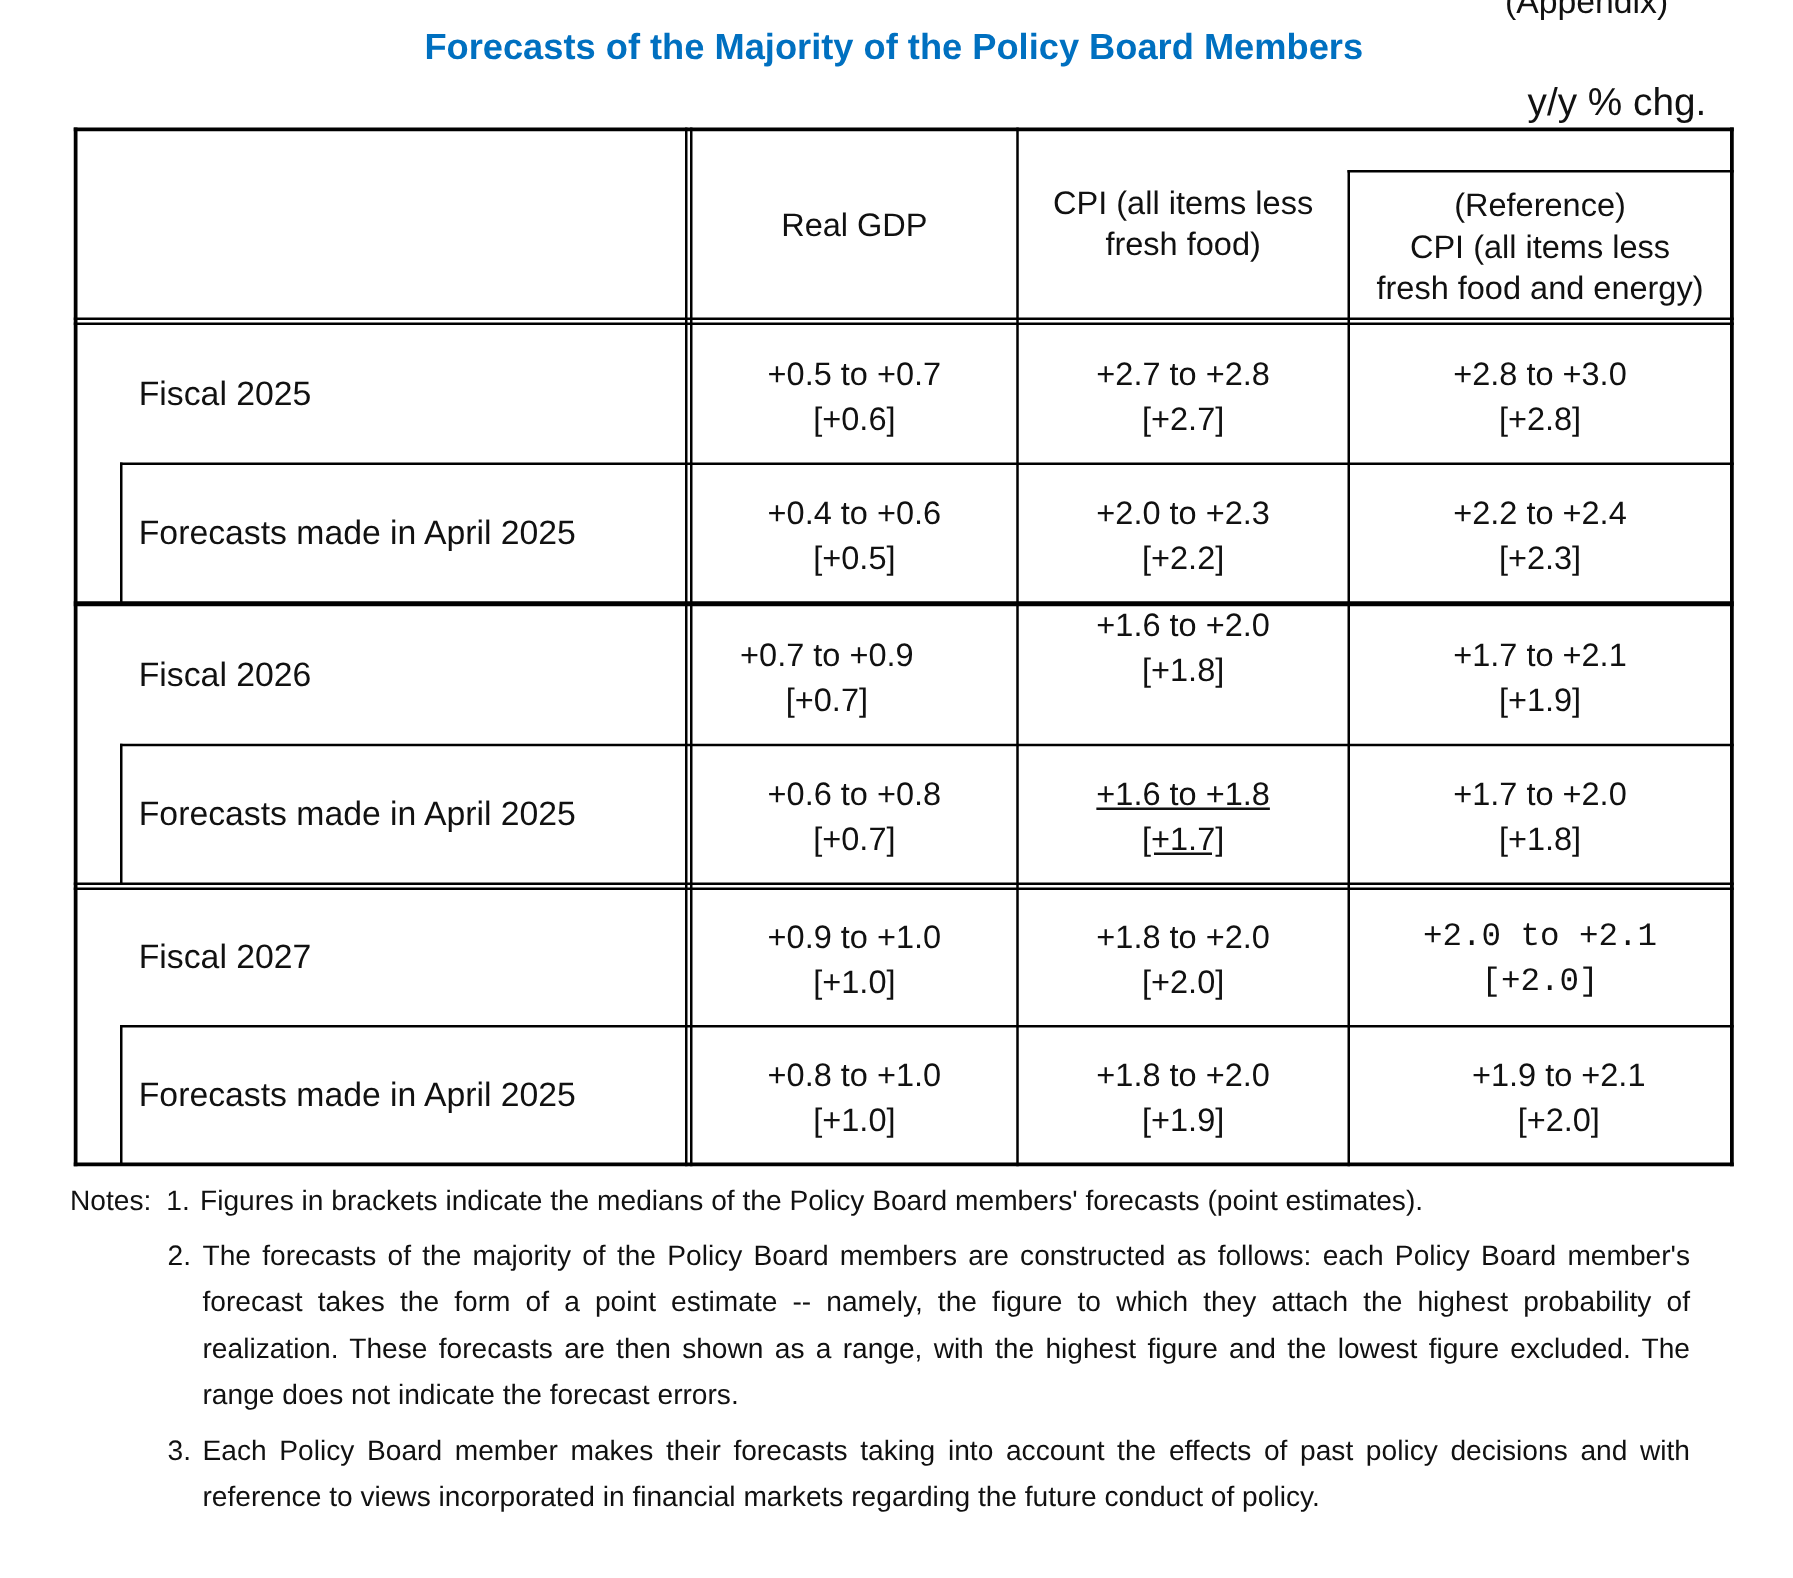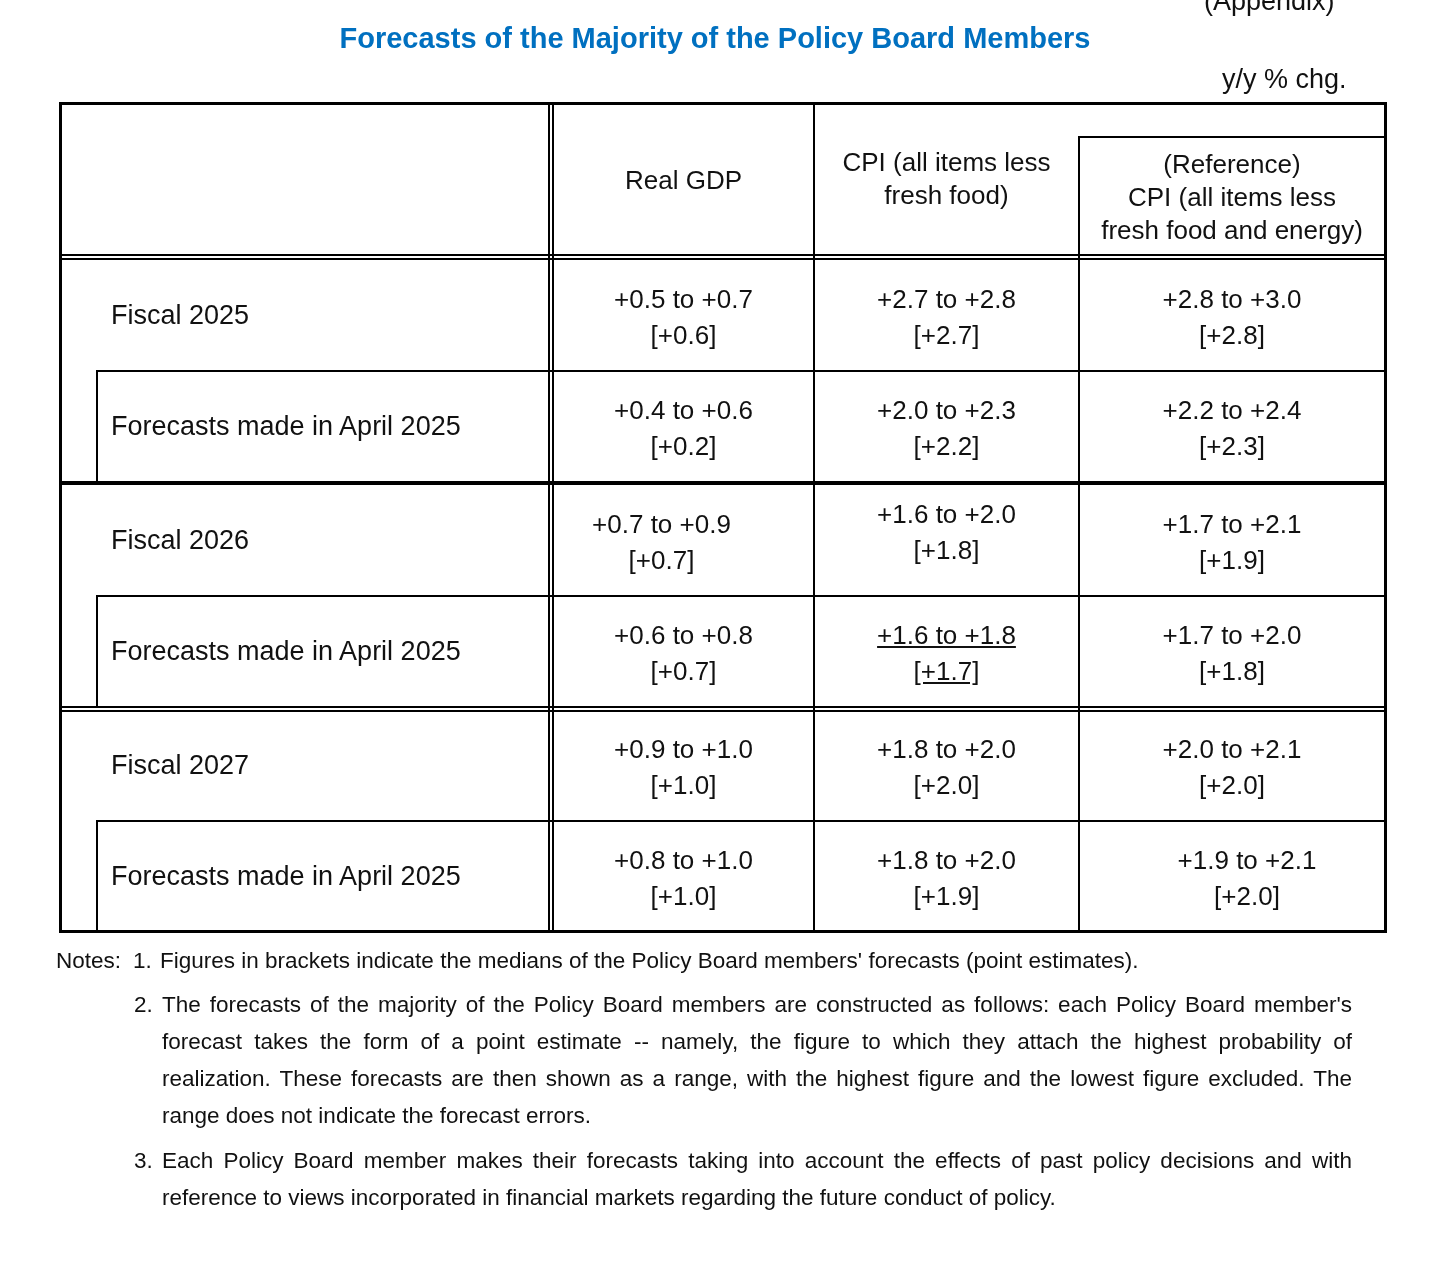--- a/index.html
+++ b/index.html
@@ -3,21 +3,21 @@
   <meta charset="utf-8">
   <style>
     html, body { margin: 0; padding: 0; background: #ffffff; }
     body {
       width: 1434px; height: 1262px; position: relative; overflow: hidden;
       font-family: "Liberation Sans", sans-serif; color: #111111;
     }
     .abs { position: absolute; }
     #appendix { left: 1204px; top: -14px; font-size: 27px; }
     #title { left: 0; width: 1430px; top: 22px; text-align: center; font-size: 29px; font-weight: bold; color: #0070c0; }
-    #unit { left: 1222px; top: 64px; font-size: 27px; }
+    #unit { left: 1222px; top: 64px; font-size: 31px; }
 
     
     .hl { position: absolute; background: #000; }
     .vl { position: absolute; background: #000; }
 
     .cell-text { position: absolute; text-align: center; font-size: 26px; line-height: 36px; }
     .row-label { position: absolute; font-size: 27px; line-height: 32px; }
 
     .notes { position: absolute; font-size: 22.5px; line-height: 37px; }
     .note-justify { text-align: justify; text-align-last: left; }
@@ -89,36 +89,36 @@
     <div>+2.7 to +2.8</div>
     <div>[+2.7]</div>
   </div>
   <div class="cell-text" style="left:1080px;width:304px;top:281px;">
     <div>+2.8 to +3.0</div>
     <div>[+2.8]</div>
   </div>
 
   <div class="cell-text" style="left:554px;width:259px;top:392px;">
     <div>+0.4 to +0.6</div>
-    <div>[+0.2]</div>
+    <div>[+0.5]</div>
   </div>
   <div class="cell-text" style="left:815px;width:263px;top:392px;">
     <div>+2.0 to +2.3</div>
     <div>[+2.2]</div>
   </div>
   <div class="cell-text" style="left:1080px;width:304px;top:392px;">
     <div>+2.2 to +2.4</div>
     <div>[+2.3]</div>
   </div>
 
   <div class="cell-text" style="left:532px;width:259px;top:506px;">
     <div>+0.7 to +0.9</div>
     <div>[+0.7]</div>
   </div>
-  <div class="cell-text" style="left:815px;width:263px;top:496px;">
+  <div class="cell-text" style="left:815px;width:263px;top:482px;">
     <div>+1.6 to +2.0</div>
     <div>[+1.8]</div>
   </div>
   <div class="cell-text" style="left:1080px;width:304px;top:506px;">
     <div>+1.7 to +2.1</div>
     <div>[+1.9]</div>
   </div>
 
   <div class="cell-text" style="left:554px;width:259px;top:617px;">
     <div>+0.6 to +0.8</div>
@@ -134,21 +134,21 @@
   </div>
 
   <div class="cell-text" style="left:554px;width:259px;top:731px;">
     <div>+0.9 to +1.0</div>
     <div>[+1.0]</div>
   </div>
   <div class="cell-text" style="left:815px;width:263px;top:731px;">
     <div>+1.8 to +2.0</div>
     <div>[+2.0]</div>
   </div>
-  <div class="cell-text" style="left:1080px;width:304px;top:731px;">
+  <div class="cell-text" style="left:1080px;width:304px;top:731px;font-family:Liberation Mono, monospace;">
     <div>+2.0 to +2.1</div>
     <div>[+2.0]</div>
   </div>
 
   <div class="cell-text" style="left:554px;width:259px;top:842px;">
     <div>+0.8 to +1.0</div>
     <div>[+1.0]</div>
   </div>
   <div class="cell-text" style="left:815px;width:263px;top:842px;">
     <div>+1.8 to +2.0</div>

